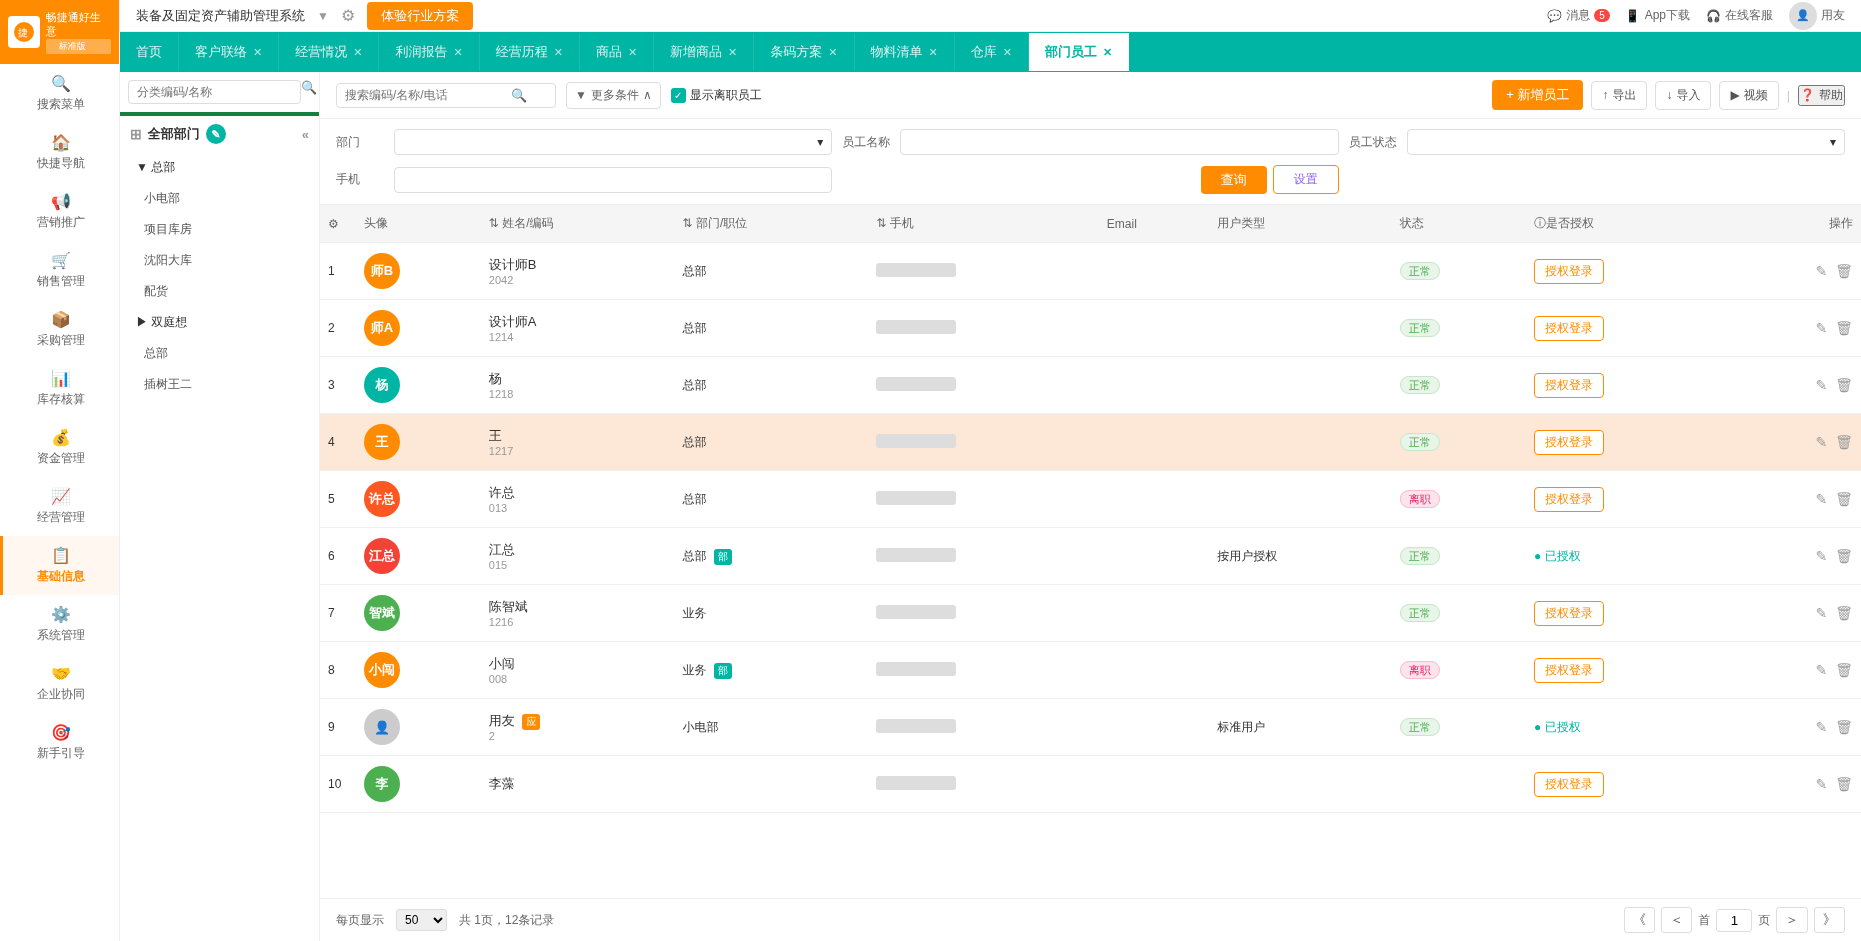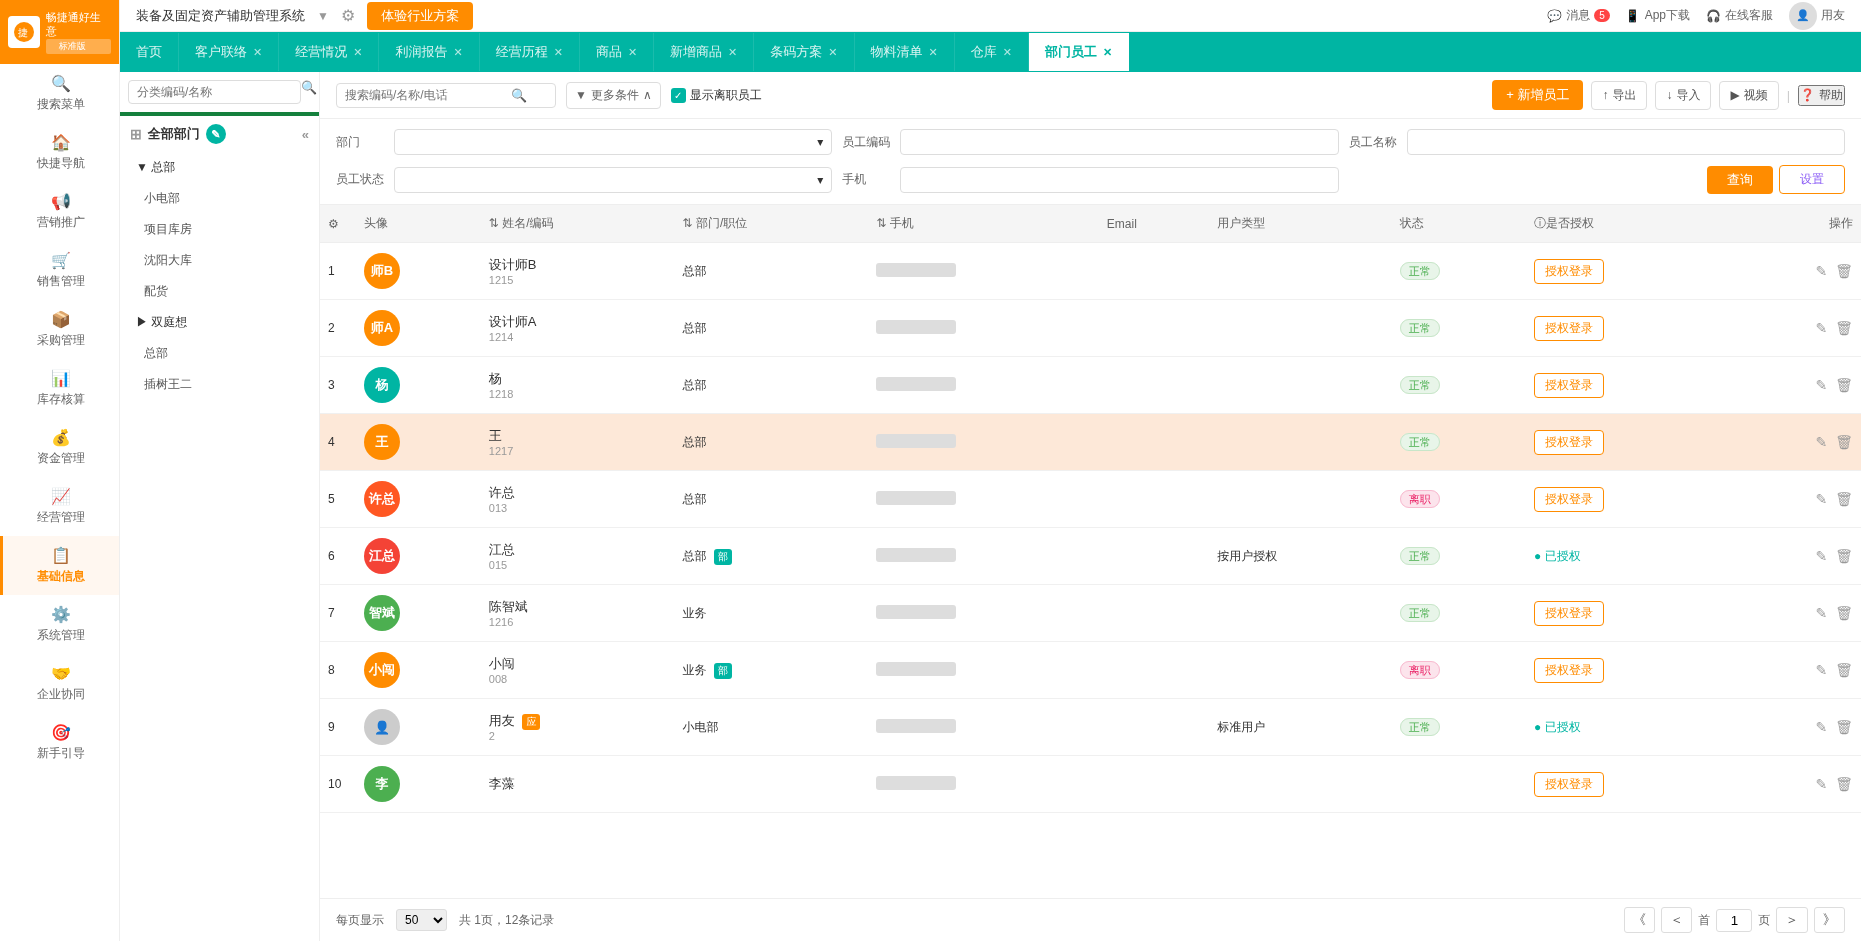--- a/index.html
+++ b/index.html
@@ -310,24 +310,20 @@
       </div>
 
       <div class="adv-filter">
         <div class="adv-filter-row">
           <span class="adv-filter-label">部门</span>
           <div class="adv-filter-select">
             <span></span>
             <span>▾</span>
           </div>
         </div>
-        <div class="adv-filter-row">
-          <span class="adv-filter-label">员工编码</span>
-          <input class="adv-filter-input" type="text" style="">
-        </div>
         <div class="adv-filter-row" style="align-items:flex-start; justify-content:flex-end; flex-direction:column; gap:6px;">
           <div style="display:flex;align-items:center;gap:8px;width:100%;">
             <span class="adv-filter-label">员工名称</span>
             <input class="adv-filter-input" type="text" style="">
           </div>
         </div>
         <div class="adv-filter-row">
           <span class="adv-filter-label">员工状态</span>
           <div class="adv-filter-select">
             <span></span>
@@ -362,21 +358,21 @@
           </thead>
           <tbody id="employee-tbody">
 
           <tr>
     <td>1</td>
     <td>
                   <div class="avatar-circle" style="background:#ff8c00;">师B</div>
                 </td>
     <td>
                   <div class="employee-name">设计师B</div>
-                  <div class="employee-code">1215</div>
+                  <div class="employee-code">2042</div>
                 </td>
     <td>总部</td>
     <td><span class="phone-blur"></span></td>
     <td></td>
     <td></td>
     <td><span class="status-badge status-normal">正常</span></td>
     <td><button class="auth-btn">授权登录</button></td>
     <td style="text-align:right;">
       <div class="action-icons" style="justify-content:flex-end;">
         <span class="action-icon" title="编辑">✎</span>

